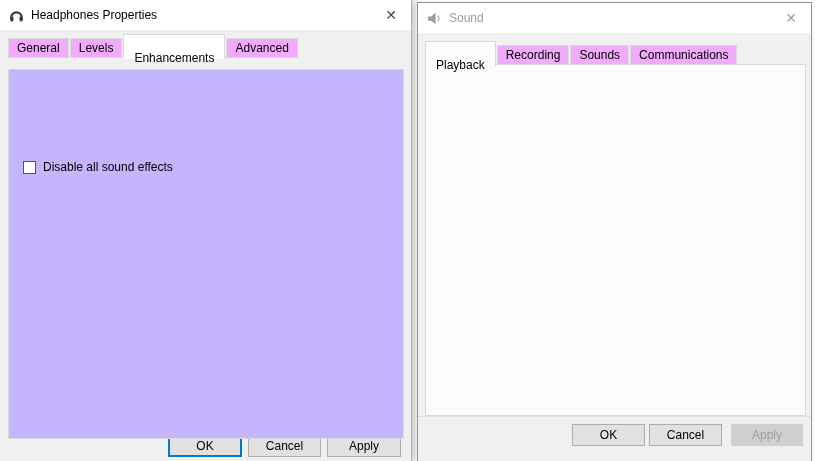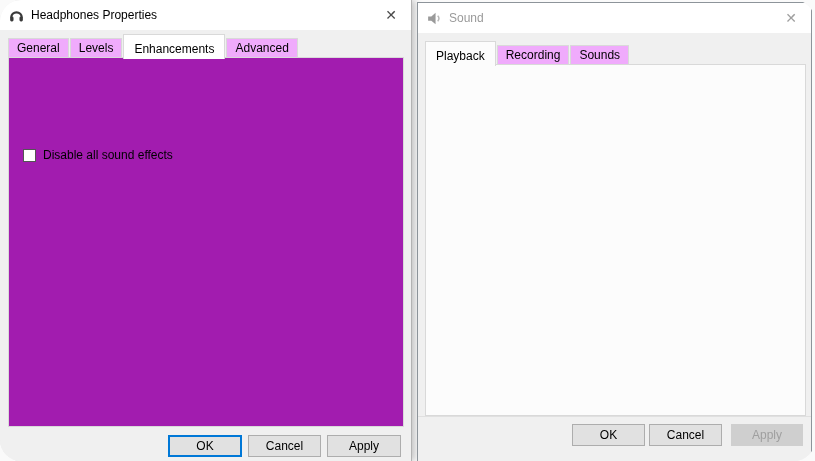--- a/index.html
+++ b/index.html
@@ -1,21 +1,20 @@
 <!DOCTYPE html>
 <html><head>
 <meta charset="utf-8">
 <style>
   * { box-sizing: border-box; margin: 0; padding: 0; }
   body { background:#fafafa; }
   .screen {
     position: relative; width: 815px; height: 461px; overflow: hidden;
     font-family: "Liberation Sans", sans-serif; font-size: 12px; color:#000;
     background:#fafafa;
-    border-radius:21px;
   }
   .dialog { position: absolute; background: #f0f0f0; }
   #left-dialog { left:0; top:0; width:412px; height:461px;
     border-right:1px solid #b3b3b3; box-shadow: 3px 0 7px rgba(0,0,0,.22); }
   #right-dialog { left:417px; top:2px; width:395px; height:459px;
     border:1px solid #8d949a; border-bottom:none; }
 
   .titlebar { position:absolute; top:0; left:0; right:0; height:30px; background:#fff; }
   .titlebar .tb-icon { position:absolute; left:8px; top:7px; width:17px; height:17px; }
   .titlebar .tb-title { position:absolute; left:31px; top:8px; font-size:12px; }
@@ -23,26 +22,26 @@
   .close-btn { position:absolute; right:10px; top:5px; width:20px; height:20px;
     background:none; border:none; font-size:14px; line-height:20px; text-align:center;
     color:#4a4a4a; font-family:"Liberation Sans",sans-serif; cursor:default; }
   #right-dialog .close-btn { color:#9f9f9f; }
 
   .tabs { position:absolute; display:flex; align-items:flex-end; z-index:2; }
   #left-dialog .tabs { left:8px; top:33px; height:25px; }
   #right-dialog .tabs { left:7px; top:37px; height:25px; }
   .tab { height:20px; line-height:19px; padding:0 8px; background:#f0abfc;
     border:1px solid #d9d9d9; margin-right:1px; white-space:nowrap; cursor:default; }
-  .tab.active { height:25px; line-height:23px; padding:3px 10px; background:#fcfcfc;
+  .tab.active { height:25px; line-height:23px; padding:12px 10px; background:#fcfcfc;
     border-bottom:none; margin-bottom:-1px; }
   #left-dialog .tab.active { background:#fff; }
 
   .tabpanel { position:absolute; z-index:1; border:1px solid #d9d9d9; }
-  #left-panel { left:8px; top:57px; width:396px; height:370px; background:#a21caf; }
+  #left-panel { left:8px; top:69px; width:396px; height:370px; background:#c4b5fd; }
   #right-panel { left:7px; top:61px; width:381px; height:352px; background:#fcfcfc; }
 
   .checkbox-row { position:absolute; left:14px; top:90px; display:flex; align-items:center; cursor:default; }
   .checkbox { width:13px; height:13px; background:#fff; border:1px solid #555; margin-right:7px; flex:none; }
 
   .footer { position:absolute; left:0; right:0; bottom:0; background:#f0f0f0; }
   #left-footer { top:427px; }
   #right-footer { top:413px; border-top:1px solid #e0e0e0; }
 
   .btn { position:absolute; height:22px; background:#e1e1e1; border:1px solid #adadad;
@@ -152,20 +151,21 @@
         </svg>
       </span>
       <span class="tb-title">Sound</span>
       <button class="close-btn">✕</button>
     </div>
 
     <div class="tabs">
       <div class="tab active">Playback</div>
       <div class="tab">Recording</div>
       <div class="tab">Sounds</div>
+      <div class="tab">Communications</div>
     </div>
 
     <div class="tabpanel" id="right-panel"></div>
 
     <div class="instruction">Select a playback device below to modify its settings:</div>
 
     <div class="listbox">
       <div class="rows">
 
         <div class="device-row partial">

